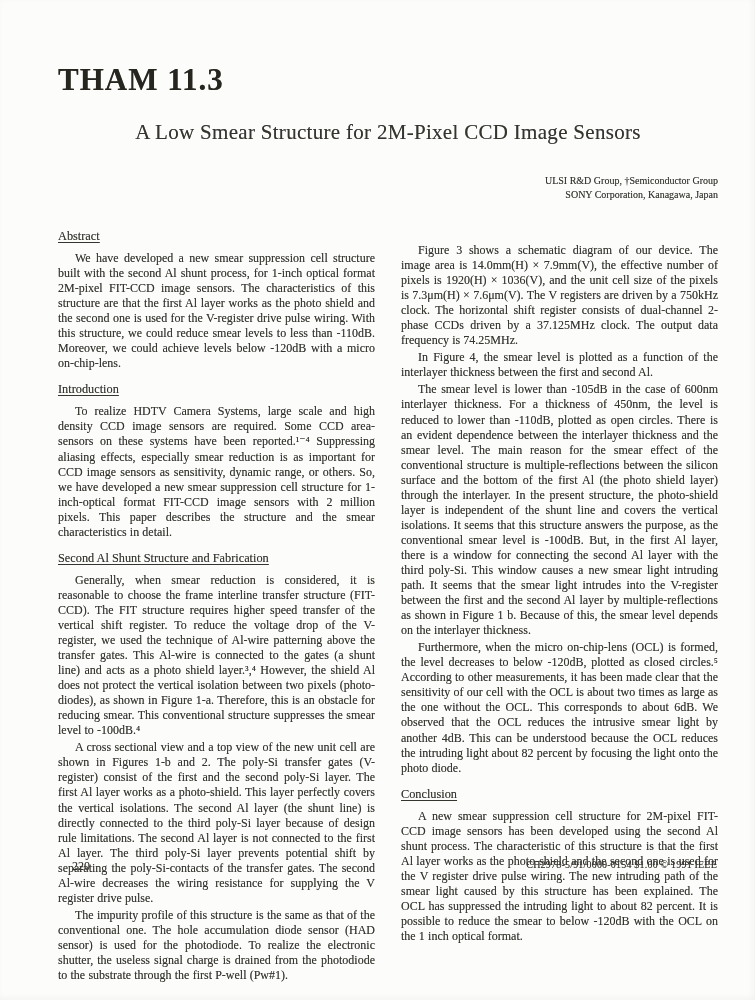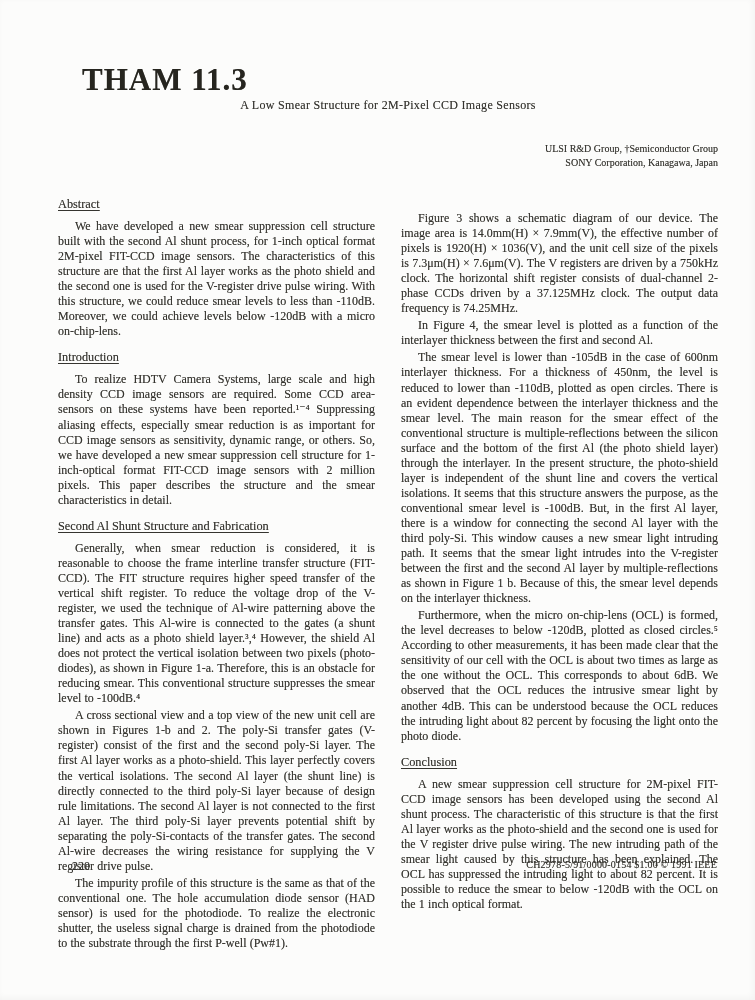--- a/index.html
+++ b/index.html
@@ -21,26 +21,26 @@
   .content {
     position: absolute;
     left: 58px;
     top: 62px;
     width: 660px;
   }
   .session-code {
     font-size: 31px;
     font-weight: bold;
     letter-spacing: 1px;
-    margin-left: 24px;
     color: #26251f;
   }
   .paper-title {
+    margin-top: 22px;
     text-align: center;
-    font-size: 12px;
+    font-size: 21px;
     letter-spacing: 0.3px;
   }
   .authors {
     margin-top: 26px;
     text-align: center;
     font-size: 12.8px;
     line-height: 1.4;
   }
   .affiliation {
     margin-top: 29px;

